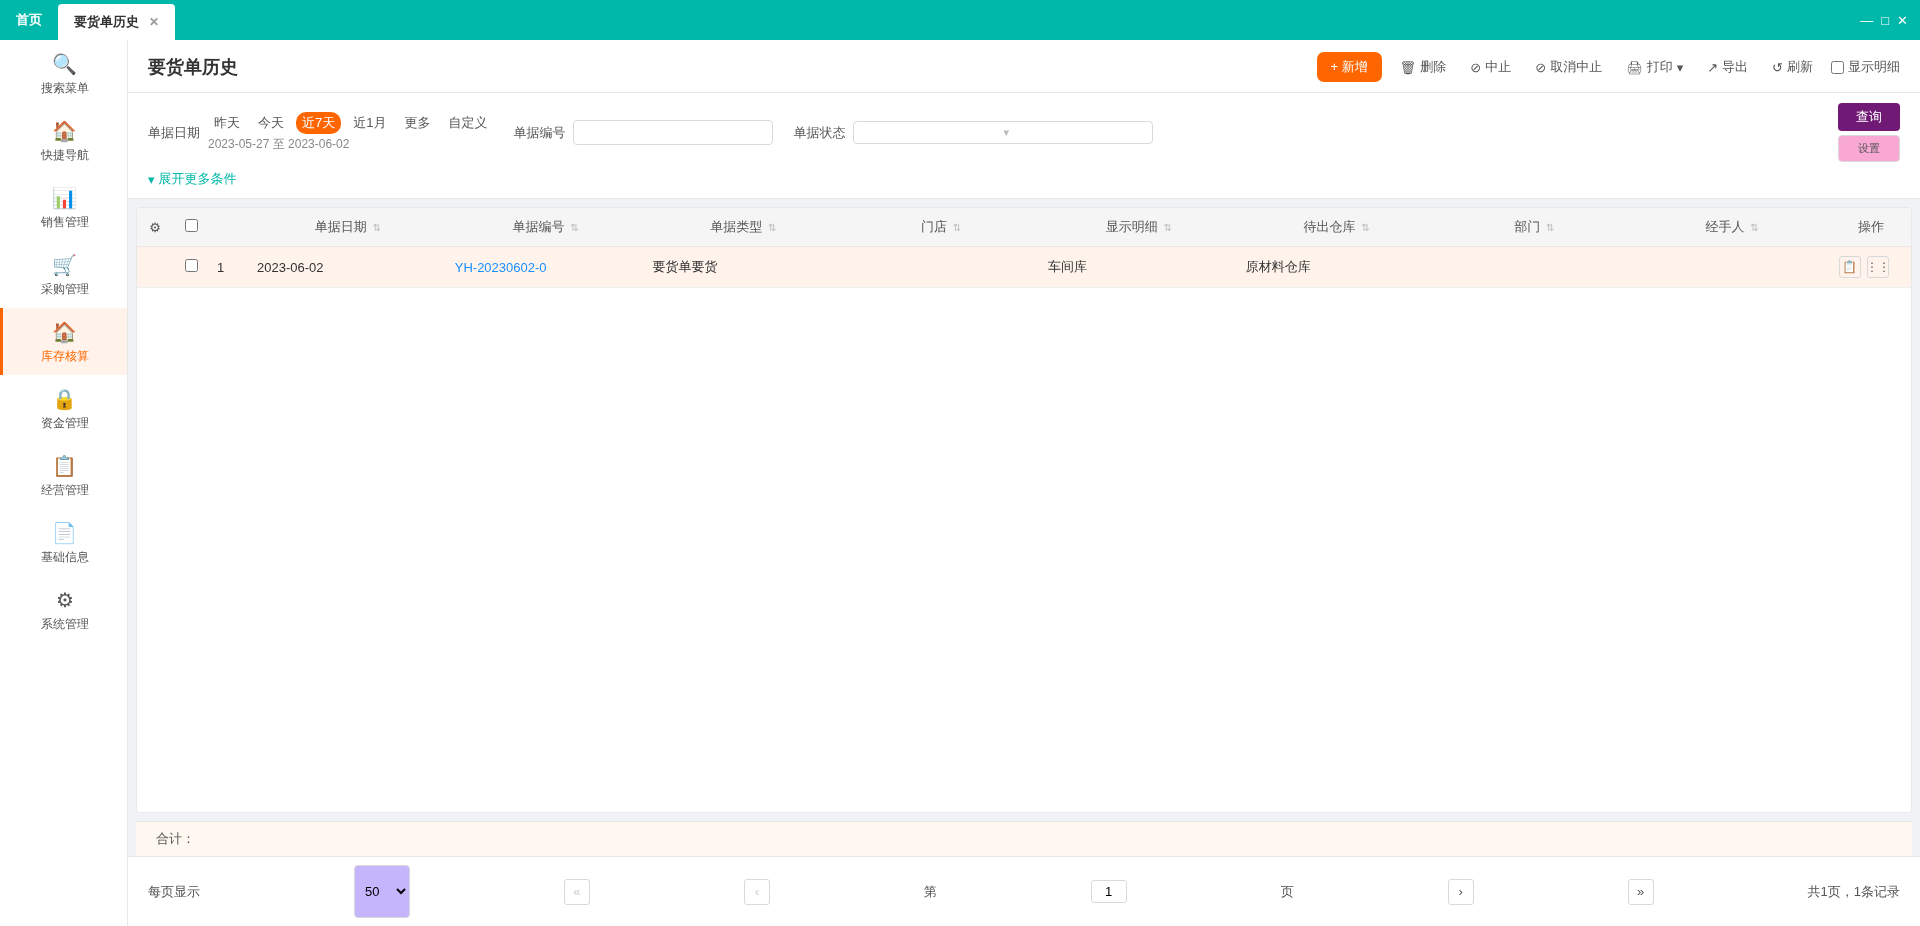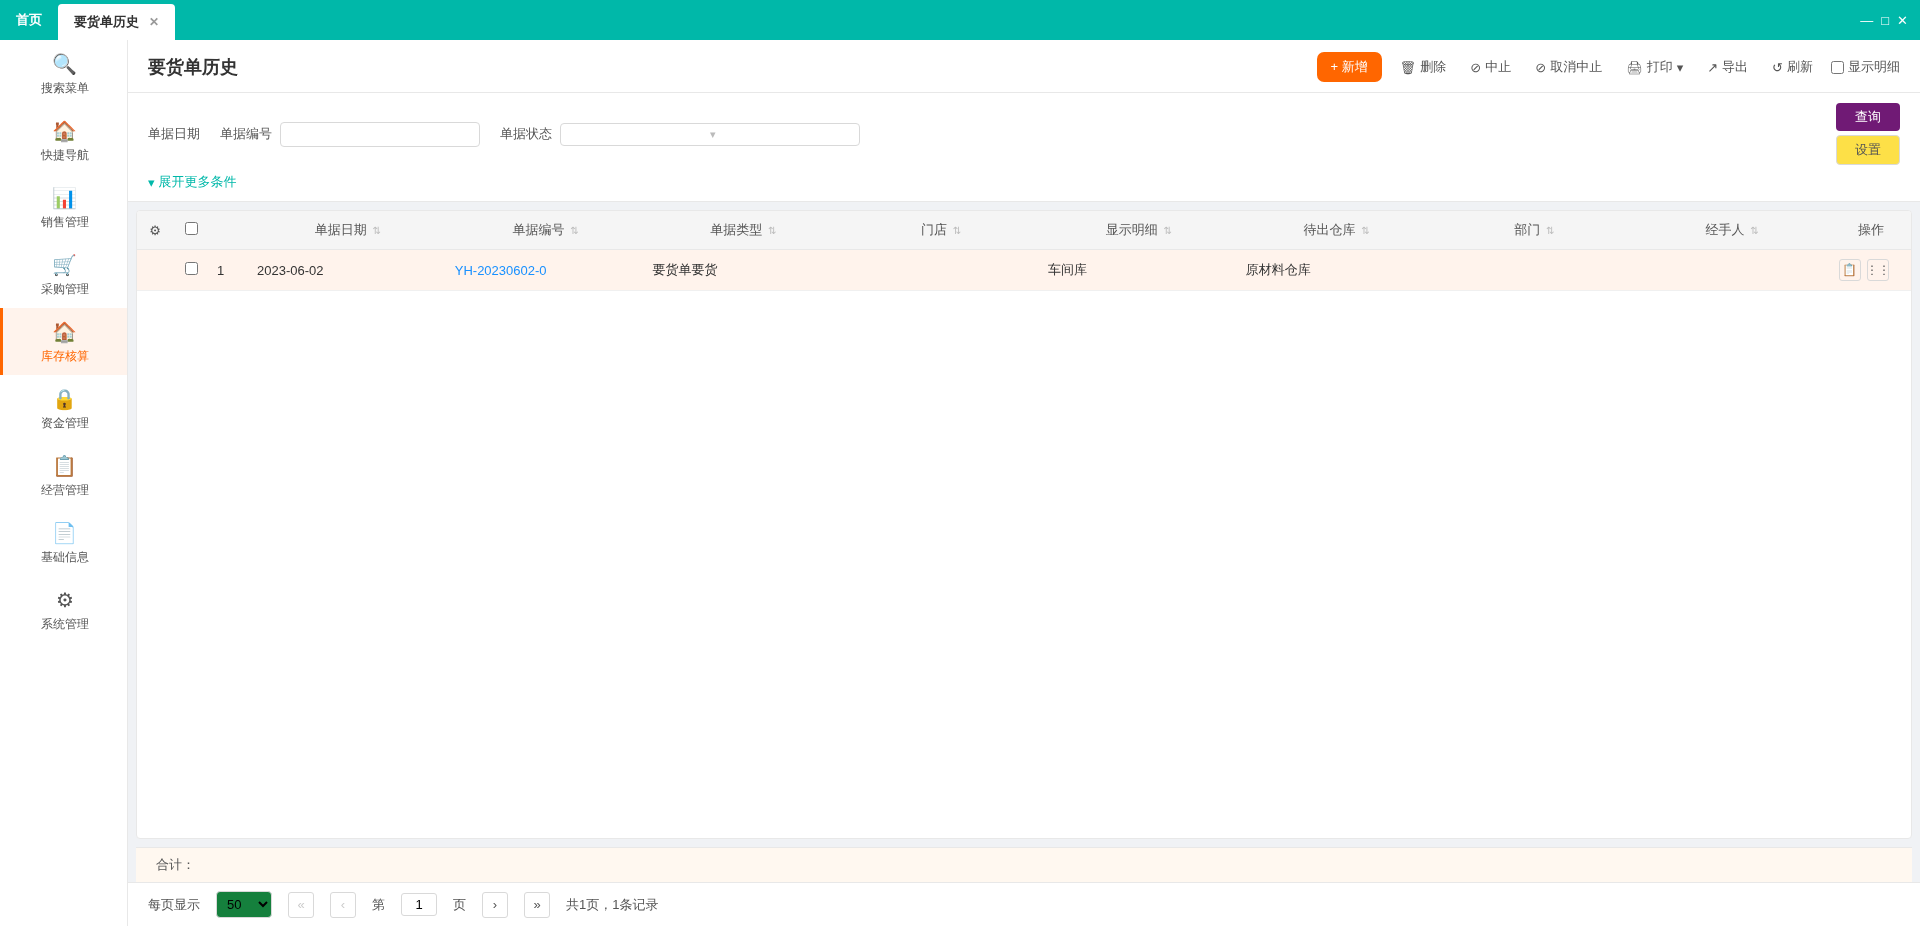--- a/index.html
+++ b/index.html
@@ -220,27 +220,27 @@
     .query-btn {
       background: #701a75;
       color: #fff;
       border: none;
       border-radius: 4px;
       padding: 5px 18px;
       cursor: pointer;
       font-size: 13px;
     }
     .setting-btn {
-      background: #fde047;
+      background: #f9a8d4;
       color: #555;
       border: 1px solid #d9d9d9;
       border-radius: 4px;
       padding: 5px 18px;
       cursor: pointer;
-      font-size: 13px;
+      font-size: 11px;
     }
 
     
     .table-area {
       flex: 1;
       overflow: auto;
       background: #fff;
       margin: 8px;
       border-radius: 4px;
       border: 1px solid #e8e8e8;
@@ -314,33 +314,33 @@
       margin: 0 8px;
     }
 
     
     .pagination-bar {
       background: #fff;
       border-top: 1px solid #e8e8e8;
       padding: 8px 20px;
       display: flex;
       align-items: center;
-      justify-content: flex-start;
+      justify-content: space-between;
       gap: 16px;
       flex-shrink: 0;
       font-size: 13px;
       color: #555;
     }
     .pagination-bar .page-size-select {
       border: 1px solid #d9d9d9;
       border-radius: 4px;
-      padding: 4px 6px;
-      font-size: 13px;
-      cursor: pointer;
-      background: #15803d;
+      padding: 17px 6px;
+      font-size: 13px;
+      cursor: pointer;
+      background: #c4b5fd;
     }
     .pagination-btn {
       width: 26px;
       height: 26px;
       border: 1px solid #d9d9d9;
       border-radius: 3px;
       display: flex;
       align-items: center;
       justify-content: center;
       cursor: pointer;
@@ -461,20 +461,31 @@
           </span>
         </div>
       </div>
     </div>
 
     <div class="filter-area">
       <div class="filter-row">
 
         <div class="filter-group">
           <span class="filter-label">单据日期</span>
+          <div style="display:flex;flex-direction:column;">
+            <div class="date-shortcuts">
+              <span class="date-shortcut">昨天</span>
+              <span class="date-shortcut">今天</span>
+              <span class="date-shortcut active">近7天</span>
+              <span class="date-shortcut">近1月</span>
+              <span class="date-shortcut">更多</span>
+              <span class="date-shortcut">自定义</span>
+            </div>
+            <span class="date-range-text">2023-05-27 至 2023-06-02</span>
+          </div>
         </div>
 
         <div class="filter-group">
           <span class="filter-label">单据编号</span>
           <input class="filter-input" type="text" style="width: 200px;">
         </div>
 
         <div class="filter-group">
           <span class="filter-label">单据状态</span>
           <div class="filter-select-wrap" style="width:300px;">

